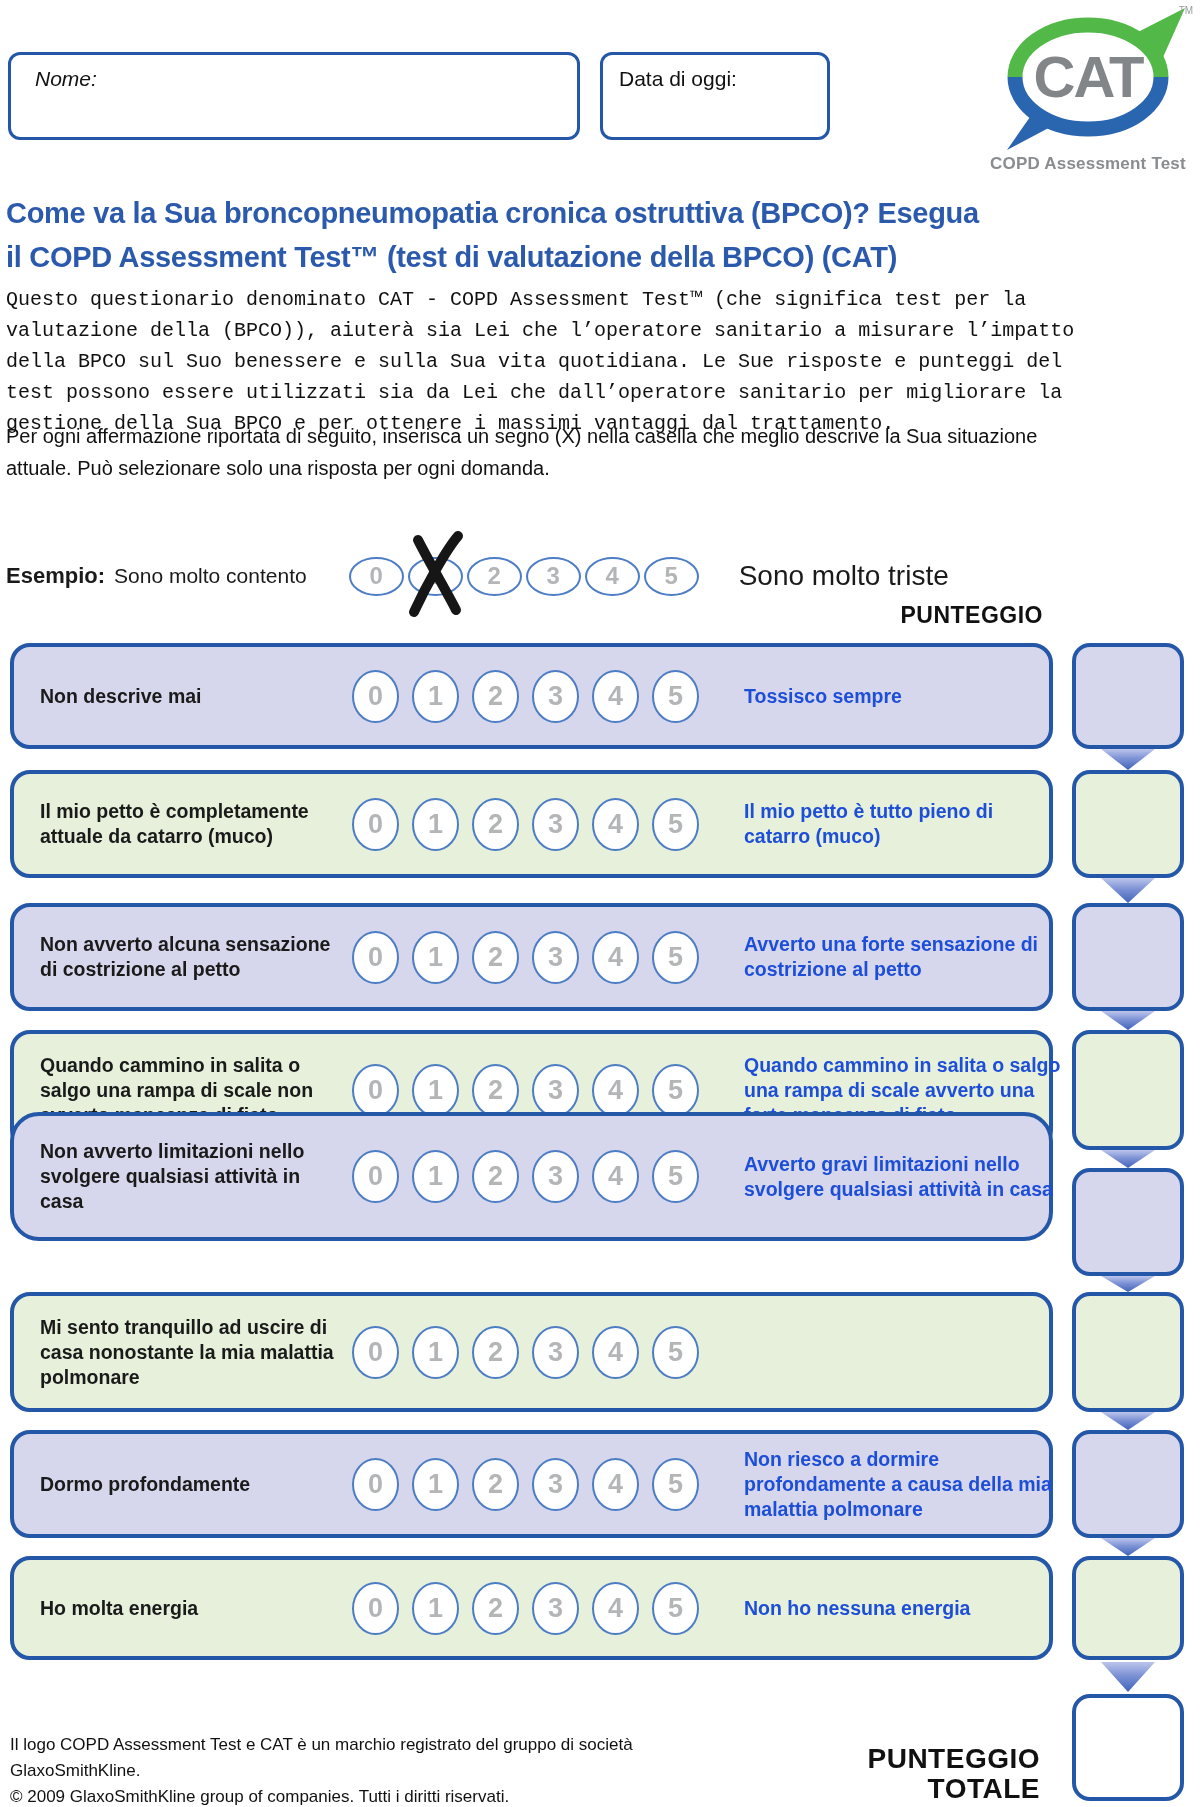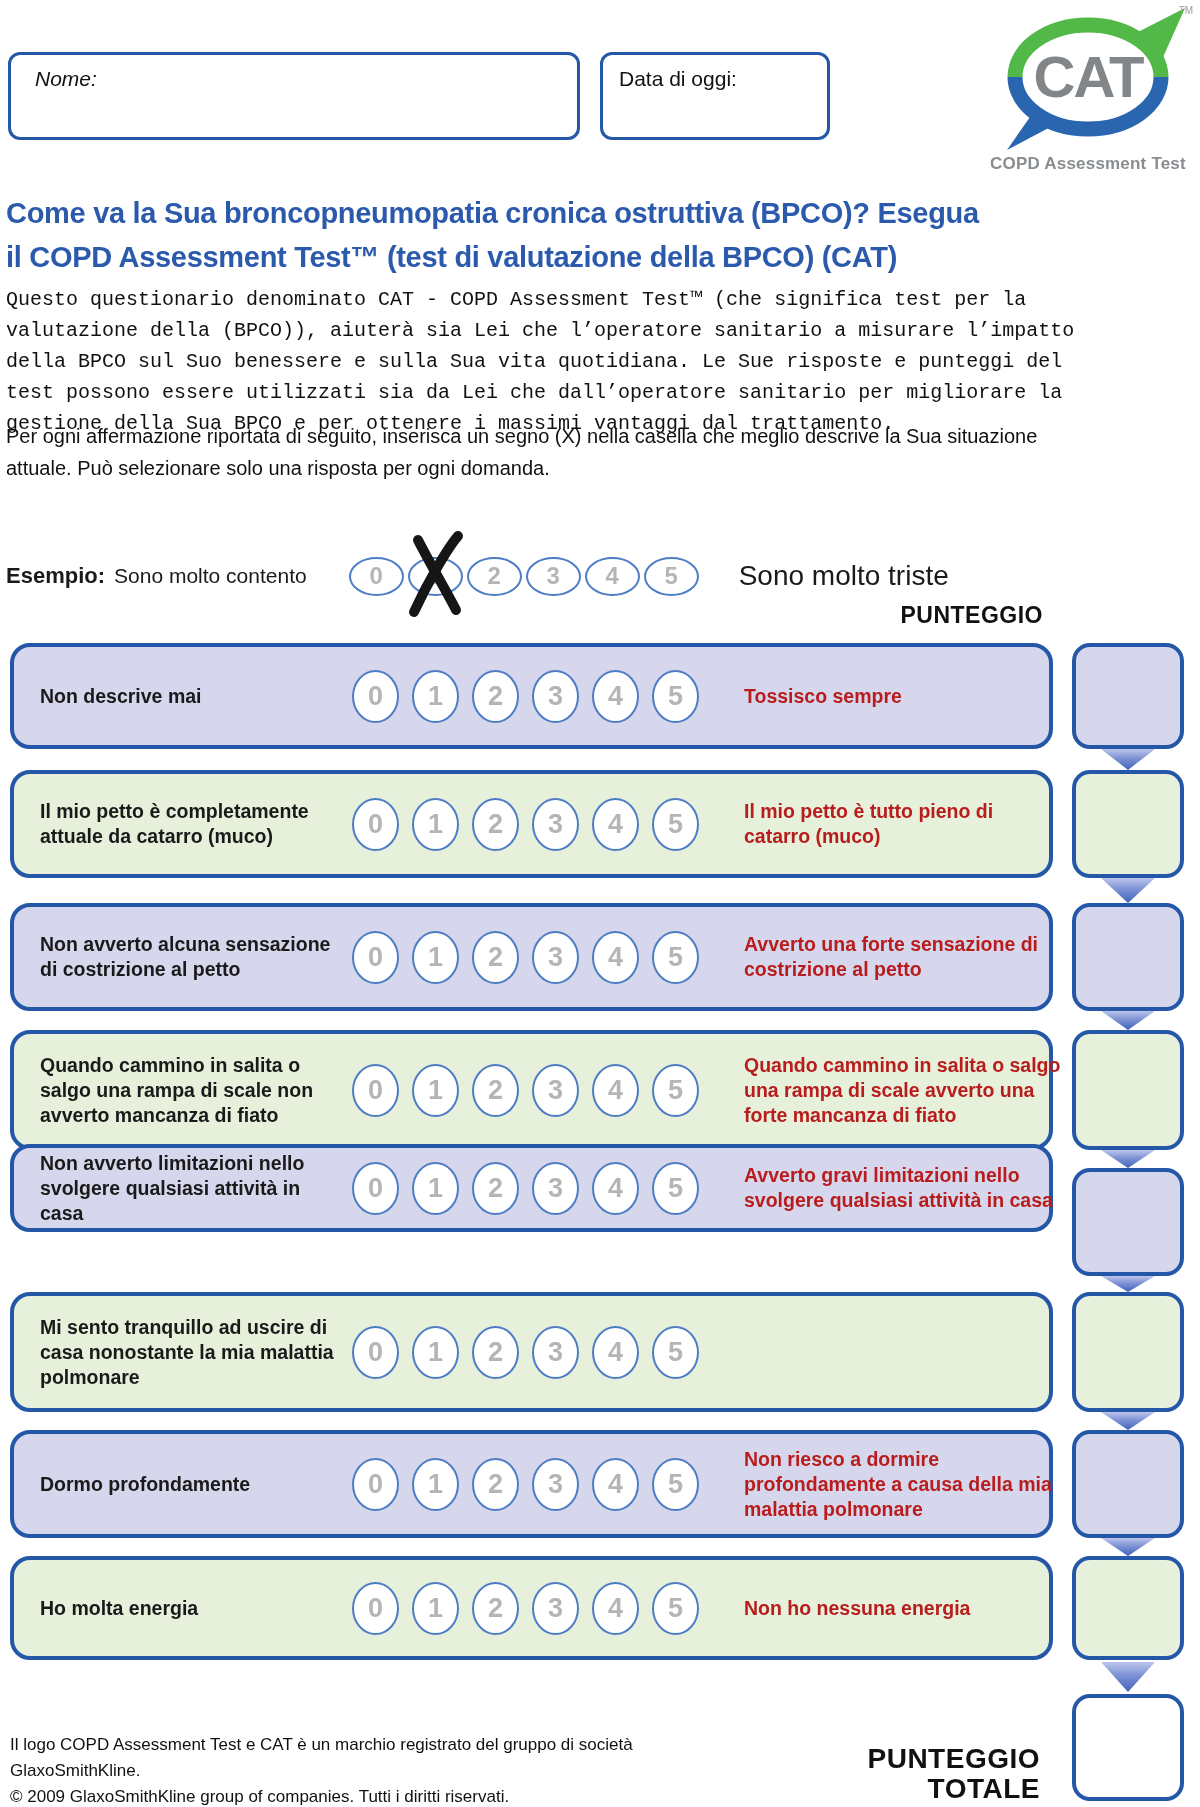--- a/index.html
+++ b/index.html
@@ -43,21 +43,21 @@
         border-radius:20px;box-sizing:border-box;}
   .qrow.blue,.sbox.blue{background:var(--blue-fill,#d6d7ec);}
   .qrow.green,.sbox.green{background:var(--green-fill,#e6f0da);}
   .qleft{position:absolute;left:26px;top:0;bottom:0;width:298px;display:flex;align-items:center;
          font-weight:bold;font-size:19.5px;line-height:25px;color:#1a1a1a;}
   .qcircles{position:absolute;left:338px;top:0;bottom:0;width:365px;display:flex;align-items:center;gap:13px;}
   .qcirc{display:flex;align-items:center;justify-content:center;width:47px;height:53px;
          border:2.5px solid var(--circle,#4d7dc4);border-radius:50%;background:#fff;
          font-weight:bold;font-size:27px;color:#b3b5b7;box-sizing:border-box;}
   .qright{position:absolute;left:730px;top:0;bottom:0;width:318px;display:flex;align-items:center;
-          font-weight:bold;font-size:19.5px;line-height:25px;color:#b91c1c;}
+          font-weight:bold;font-size:19.5px;line-height:25px;color:#1d4ed8;}
 
   
   .sbox{position:absolute;left:1072px;width:112px;border:4px solid var(--accent,#2457a8);
         border-radius:18px;box-sizing:border-box;}
   .arrow{position:absolute;left:1101px;width:54px;
          background:linear-gradient(180deg,#bcc5eb 0%,#7d92d5 45%,#3f63b8 100%);
          clip-path:polygon(0 0,100% 0,50% 100%);}
 
   
   .footer{position:absolute;left:10px;top:1732px;width:740px;font-size:17px;line-height:26px;color:#111;}
@@ -179,21 +179,21 @@
           <span class="qcirc">1</span>
           <span class="qcirc">2</span>
           <span class="qcirc">3</span>
           <span class="qcirc">4</span>
           <span class="qcirc">5</span>
         </div>
         <div class="qright">Quando cammino in salita o salgo una rampa di scale avverto una forte mancanza di fiato</div>
       </div>
       <div class="sbox green" style="top: 1030px; height: 120px;"></div>
       <div class="arrow" style="top: 1150px; height: 18px;"></div>
-      <div class="qrow blue" style="top: 1144px; height: 88px;">
+      <div class="qrow blue" style="top: 1112px; height: 129px; border-radius: 29px;">
         <div class="qleft">Non avverto limitazioni nello svolgere qualsiasi attività in casa</div>
         <div class="qcircles">
           <span class="qcirc">0</span>
           <span class="qcirc">1</span>
           <span class="qcirc">2</span>
           <span class="qcirc">3</span>
           <span class="qcirc">4</span>
           <span class="qcirc">5</span>
         </div>
         <div class="qright">Avverto gravi limitazioni nello svolgere qualsiasi attività in casa</div>

